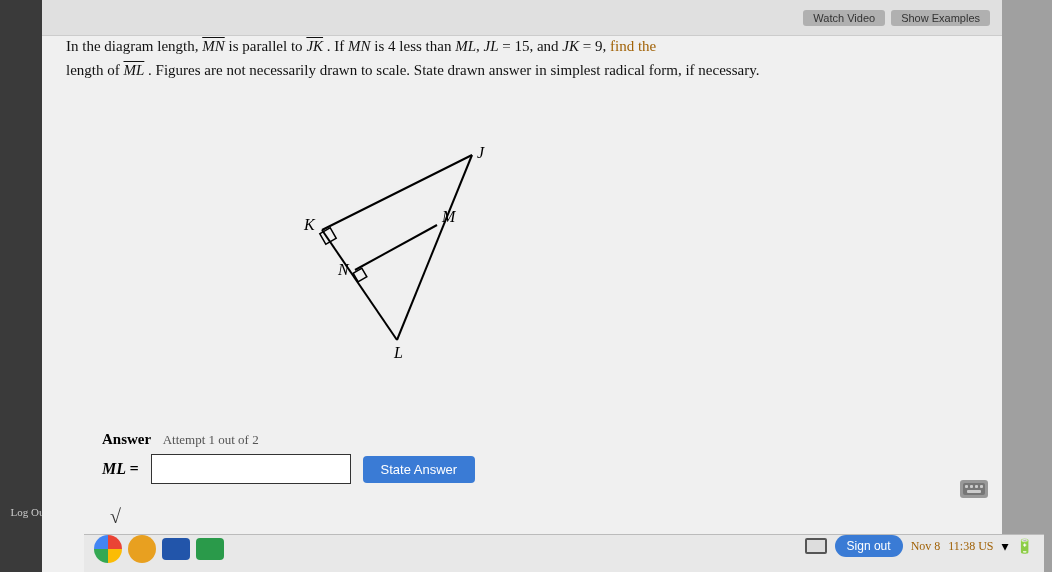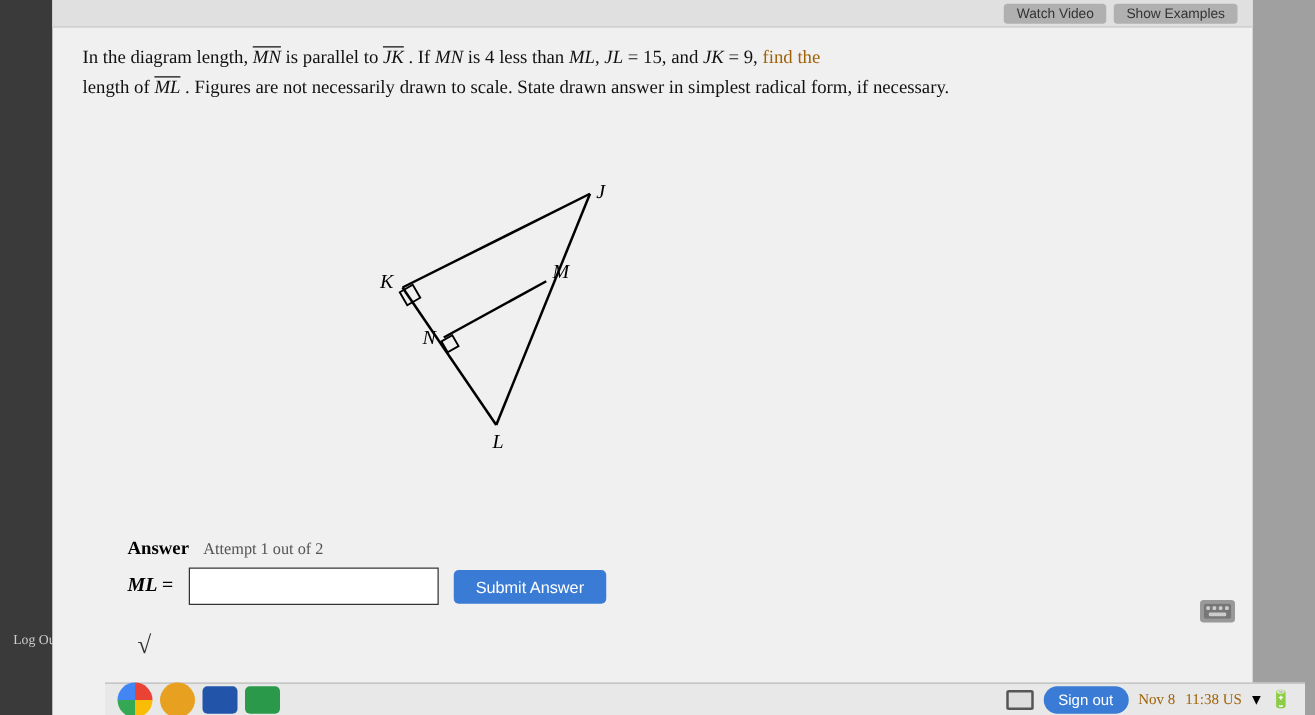--- a/index.html
+++ b/index.html
@@ -35,21 +35,21 @@
       left: 42px; top: 0;
       width: 960px;
       height: 572px;
       background: #f0f0f0;
     }
 
     
     .top-bar {
       position: absolute;
       top: 0; left: 0; right: 0;
-      height: 22px;
+      height: 36px;
       background: #e0e0e0;
       display: flex;
       align-items: center;
       justify-content: flex-end;
       padding-right: 12px;
       border-bottom: 1px solid #ccc;
     }
 
     .top-bar-btn {
       background: #b0b0b0;
@@ -144,25 +144,25 @@
       padding: 6px 18px;
       font-size: 13px;
       cursor: pointer;
     }
 
     
     .taskbar {
       position: absolute;
       bottom: 0; left: 42px;
       width: 960px;
-      height: 26px;
+      height: 38px;
       background: #e8e8e8;
       border-top: 1px solid #bbb;
       display: flex;
-      align-items: center;
+      align-items: flex-start;
       justify-content: space-between;
       padding: 0 10px;
     }
 
     .taskbar-left {
       display: flex;
       align-items: center;
       gap: 6px;
     }
 
@@ -298,21 +298,21 @@
     </div>
 
     <div class="answer-area">
       <div class="answer-label">
         <span>Answer</span>
         <span class="attempt-text">Attempt 1 out of 2</span>
       </div>
       <div class="answer-row">
         <span class="ml-label">ML =</span>
         <input type="text" class="answer-input" placeholder="" style="">
-        <button class="submit-btn">Submit Answer</button>
+        <button class="submit-btn">State Answer</button>
       </div>
     </div>
 
     <div class="sqrt-symbol">√</div>
 
     <div class="taskbar">
       <div class="taskbar-left">
 
         <div class="taskbar-icon" style="background: conic-gradient(#ea4335 0deg 90deg, #fbbc05 90deg 180deg, #34a853 180deg 270deg, #4285f4 270deg 360deg); border-radius:50%; width:28px;height:28px;"></div>
 

